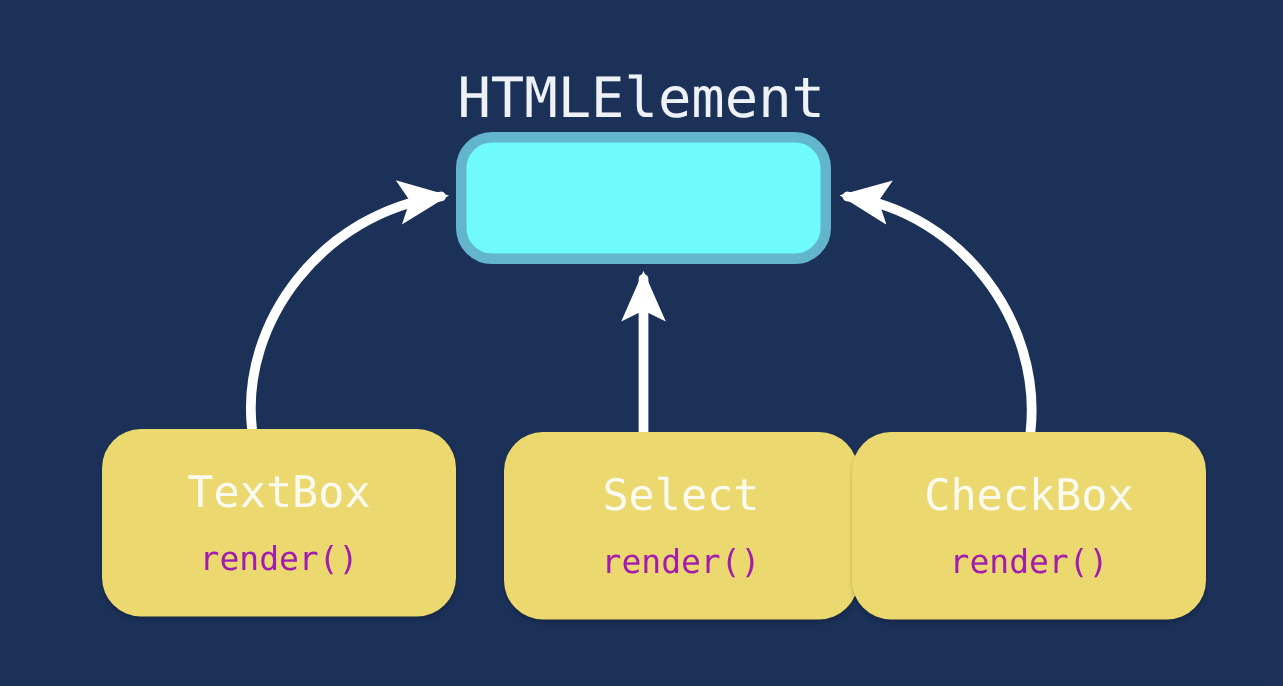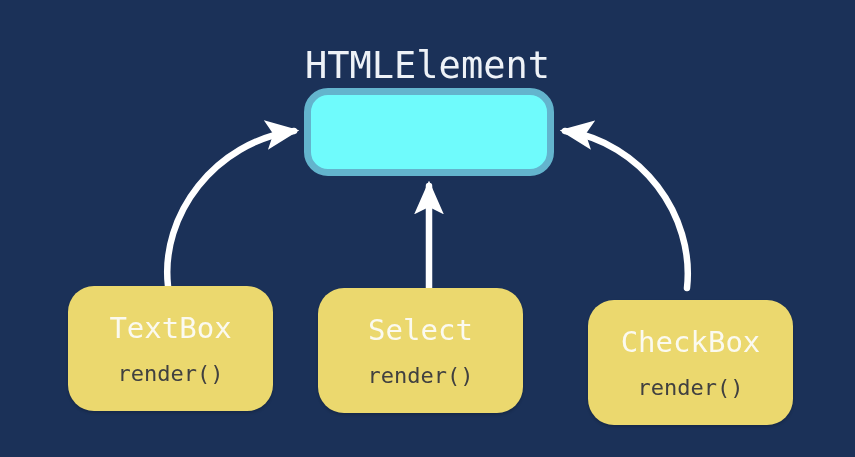--- a/index.html
+++ b/index.html
@@ -48,40 +48,40 @@
   .node-super {
     left: 304px;
     top: 88px;
     width: 250px;
     height: 88px;
     background: #6ffbfc;
     border: 7px solid #63b4cd;
     border-radius: 24px;
   }
   .node-sub {
-    width: 205px;
+    width: 236px;
     height: 125px;
     background: #ebd86e;
     border-radius: 26px;
     box-shadow: 0 2px 3px rgba(0,0,0,0.18);
   }
   .node-textbox  { left: 68px;  top: 286px; }
-  .node-select   { left: 318px; top: 288px; }
-  .node-checkbox { left: 588px; top: 288px; margin-top: 12px; }
+  .node-select   { left: 336px; top: 288px; }
+  .node-checkbox { left: 568px; top: 288px; }
 
   .class-name {
     color: #fbfaf0;
     font-family: "DejaVu Sans Mono", monospace;
     font-size: 29px;
     line-height: 34px;
     margin-bottom: 16px;
     white-space: nowrap;
   }
   .method-name {
-    color: #404040;
+    color: #a21caf;
     font-family: "DejaVu Sans Mono", monospace;
     font-size: 22px;
     line-height: 26px;
     white-space: nowrap;
   }
   .empty-body { width: 1px; height: 1px; }
 </style>
 </head>
 <body>
 

